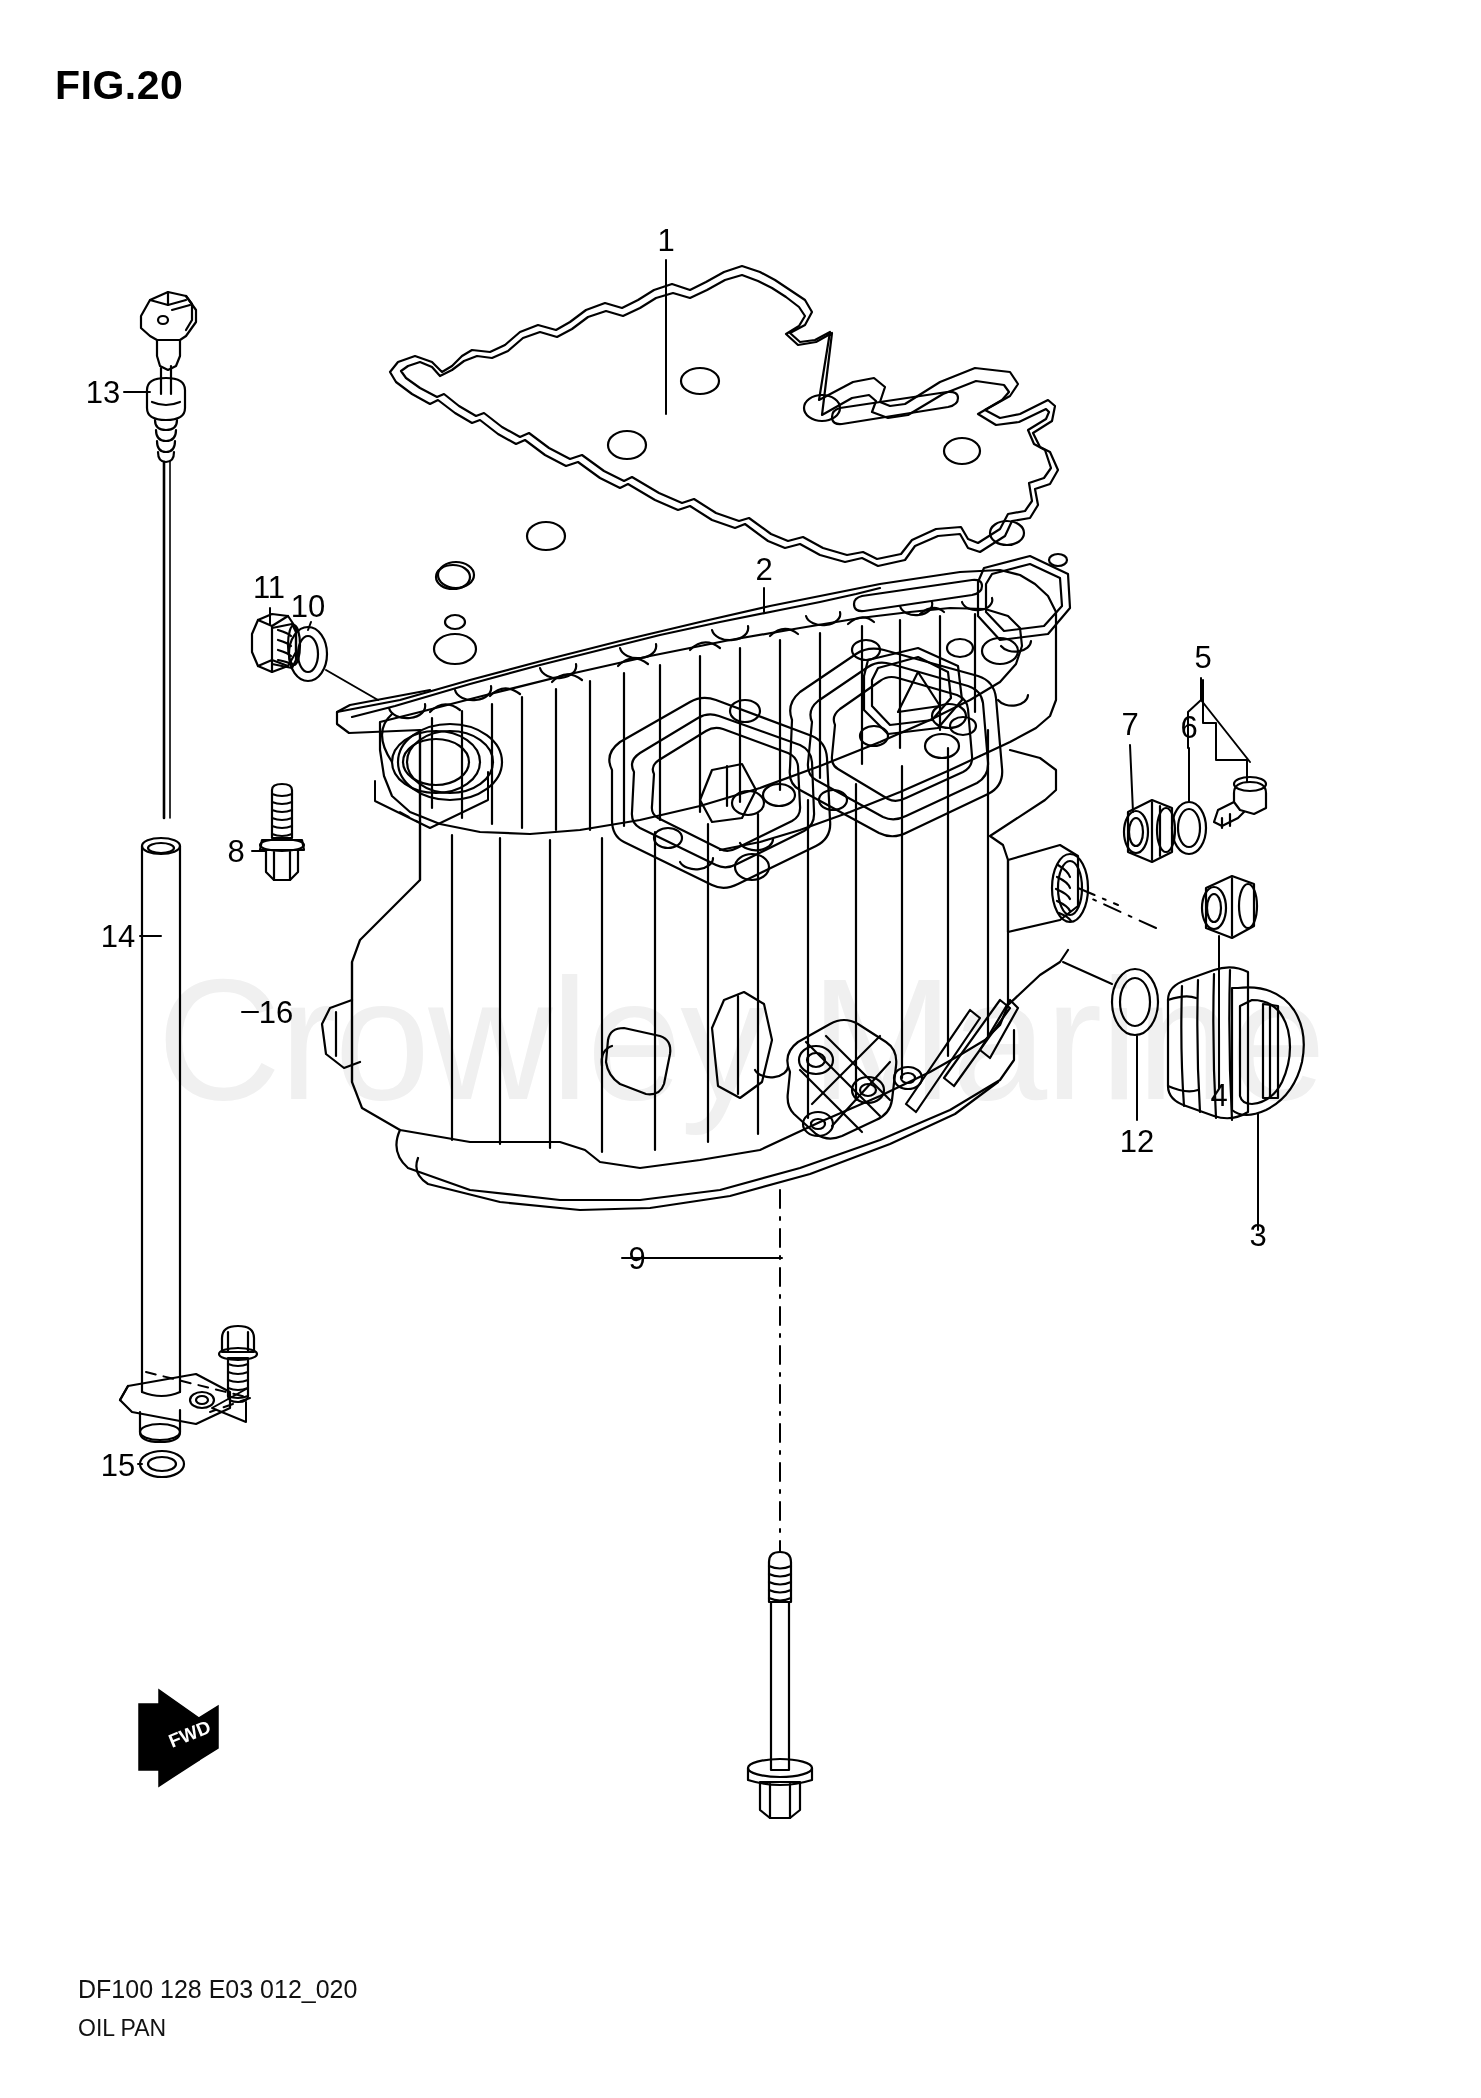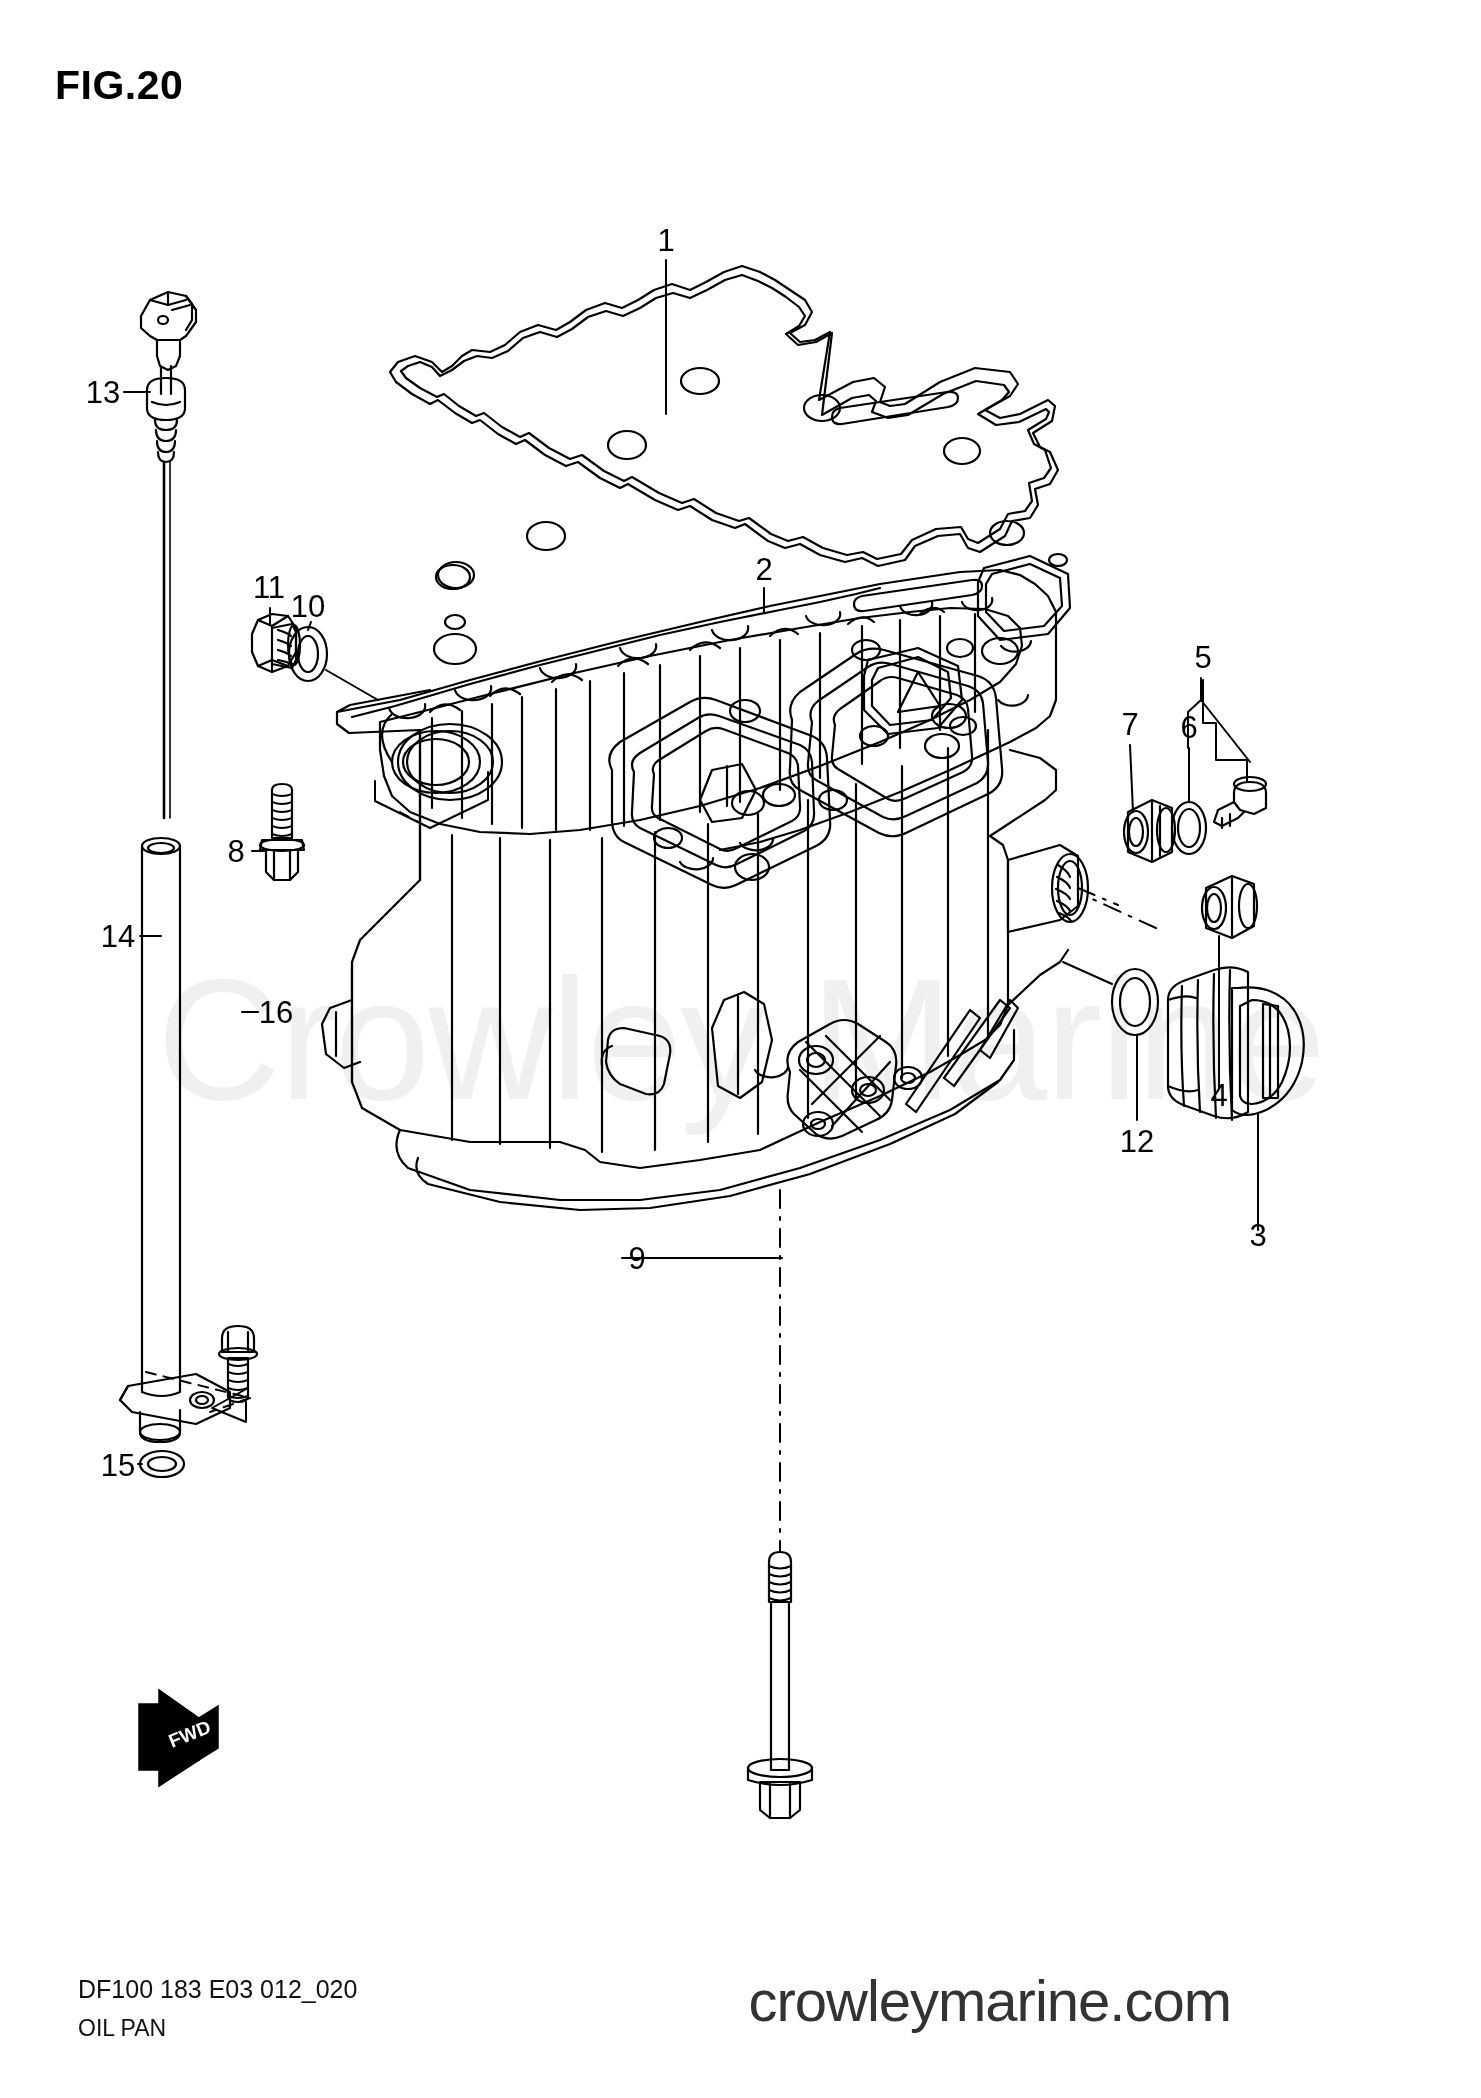--- a/index.html
+++ b/index.html
@@ -589,17 +589,16 @@
       <text class="callout" x="269" y="598" text-anchor="middle">11</text>
       <text class="callout" x="1137" y="1152" text-anchor="middle">12</text>
       <text class="callout" x="103" y="403" text-anchor="middle">13</text>
       <text class="callout" x="118" y="947" text-anchor="middle">14</text>
       <text class="callout" x="118" y="1476" text-anchor="middle">15</text>
       <text class="callout" x="276" y="1023" text-anchor="middle">16</text>
     </g>
 
   </svg>
 
-  <div class="footer-code">DF100 183 E03 012_020</div>
+  <div class="footer-code">DF100 128 E03 012_020</div>
   <div class="footer-sub">OIL PAN</div>
-  <div id="brand">crowleymarine.com</div>
 
 </div>
 
 </body></html>

